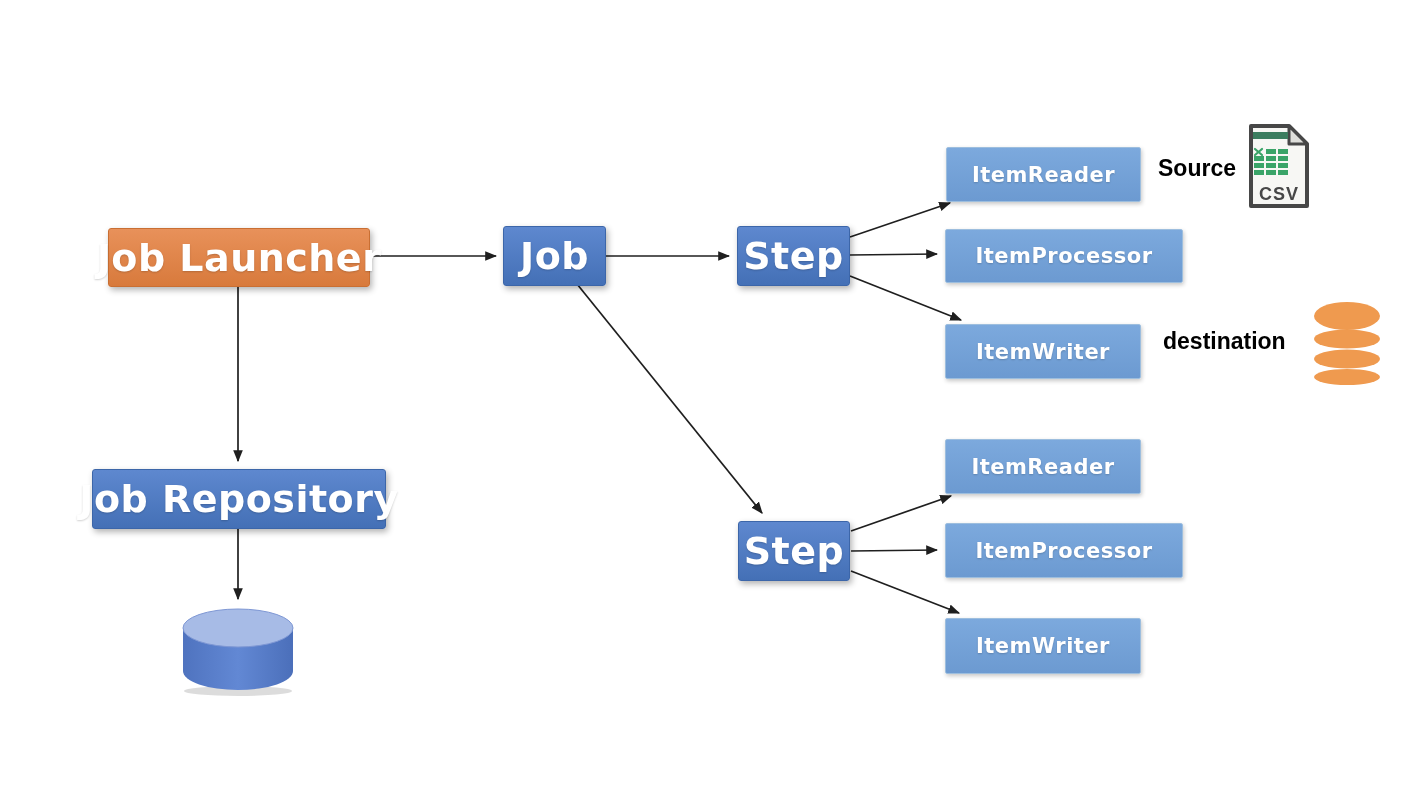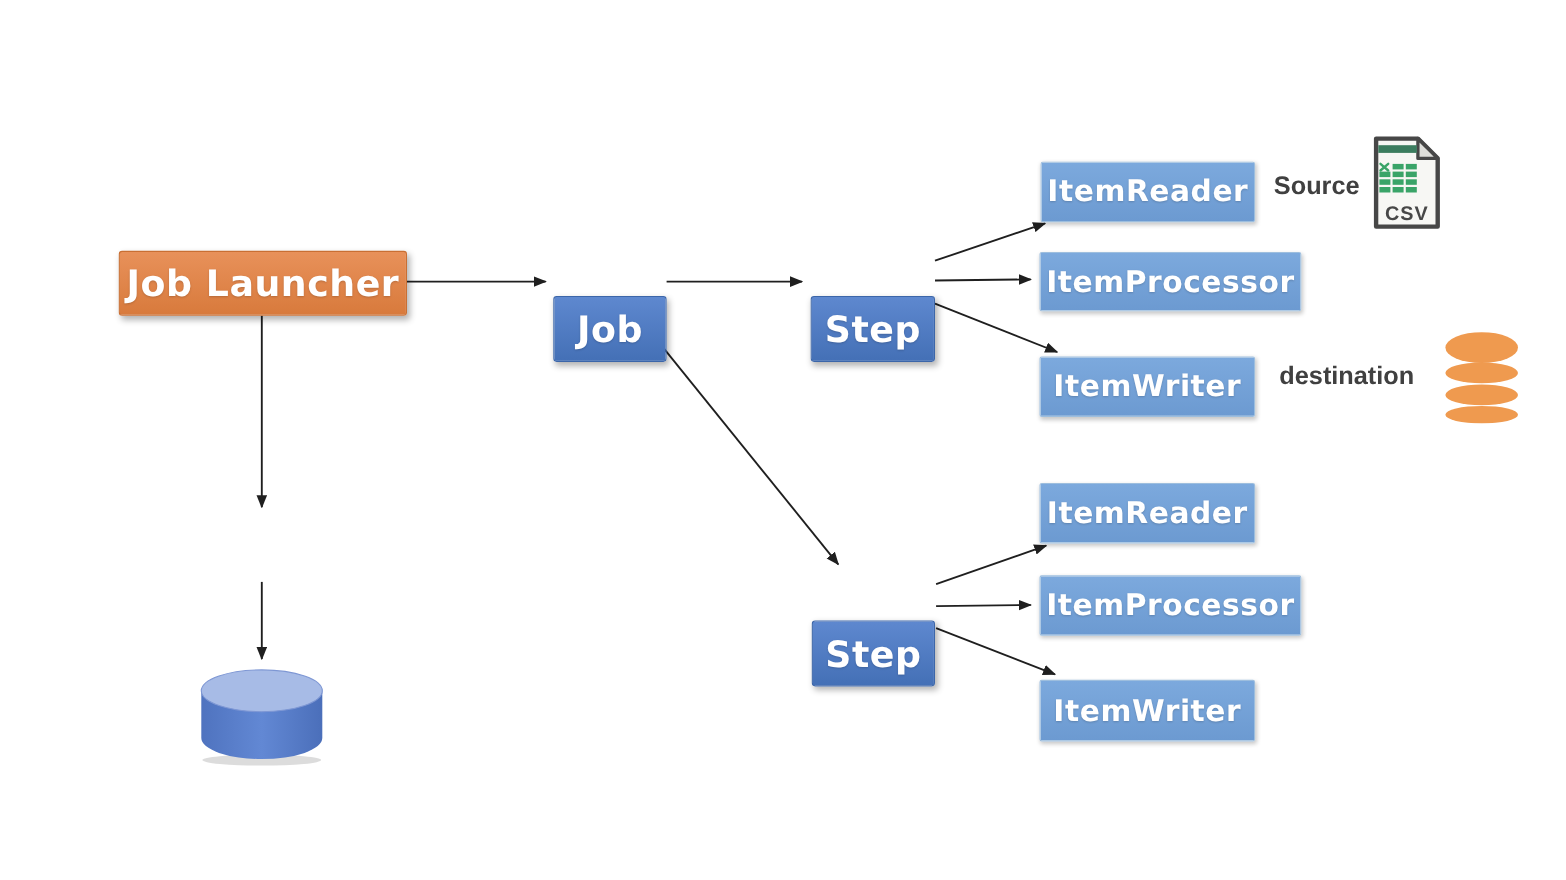--- a/index.html
+++ b/index.html
@@ -8,30 +8,30 @@
     font-family:"Liberation Sans",sans-serif;
   }
   svg.overlay{position:absolute;left:0;top:0;width:1424px;height:800px;pointer-events:none;}
   .node{
     position:absolute;display:flex;align-items:center;justify-content:center;
     color:#ffffff;font-family:"DejaVu Sans",sans-serif;font-weight:700;
     border-radius:3px;box-shadow:2px 3px 6px rgba(0,0,0,.30);
     text-shadow:0 1px 2px rgba(0,0,0,.18);white-space:nowrap;
   }
   .node.orange{background:linear-gradient(180deg,#e8915a 0%,#d87a3c 100%);border:1px solid #c96f33;}
-  .node.blue{background:linear-gradient(180deg,#5e88cf 0%,#4470b6 100%);border:1px solid #3c66a9;margin-top:43px;}
+  .node.blue{background:linear-gradient(180deg,#5e88cf 0%,#4470b6 100%);border:1px solid #3c66a9;}
   .node.item{
     background:linear-gradient(180deg,#7ca9dd 0%,#6c9ad1 100%);
     border:1px solid #9dbede;border-radius:2px;box-shadow:1px 2px 4px rgba(0,0,0,.22);
   }
-  .big{font-size:33px;letter-spacing:.5px;}
-  .mid{font-size:27px;letter-spacing:.5px;}
+  .big{font-size:38px;letter-spacing:.5px;}
+  .mid{font-size:21px;letter-spacing:.5px;}
   .flowlabel{
     position:absolute;font-family:"Liberation Sans",sans-serif;font-weight:700;
-    font-size:23px;color:#404040;white-space:nowrap;
+    font-size:23px;color:#000000;white-space:nowrap;
   }
   .iconwrap{position:absolute;}
 </style>
 </head>
 <body>
 
 <div class="canvas">
 
   <svg class="overlay">
     <defs>
@@ -59,20 +59,21 @@
   <div class="node blue big" style="left:503px;top:226px;width:101px;height:58px;">Job</div>
 
   <div class="node blue big" style="left:737px;top:226px;width:111px;height:58px;">Step</div>
 
   <div class="node item mid" style="left:946px;top:147px;width:193px;height:53px;">ItemReader</div>
 
   <div class="node item mid" style="left:945px;top:229px;width:236px;height:52px;">ItemProcessor</div>
 
   <div class="node item mid" style="left:945px;top:324px;width:194px;height:53px;">ItemWriter</div>
 
+  <div class="node blue big" style="left:92px;top:469px;width:292px;height:58px;">Job Repository</div>
 
   <div class="node blue big" style="left:738px;top:521px;width:110px;height:58px;">Step</div>
 
   <div class="node item mid" style="left:945px;top:439px;width:194px;height:53px;">ItemReader</div>
 
   <div class="node item mid" style="left:945px;top:523px;width:236px;height:53px;">ItemProcessor</div>
 
   <div class="node item mid" style="left:945px;top:618px;width:194px;height:54px;">ItemWriter</div>
 
   <div class="flowlabel" style="left:1158px;top:155px;">Source</div>

